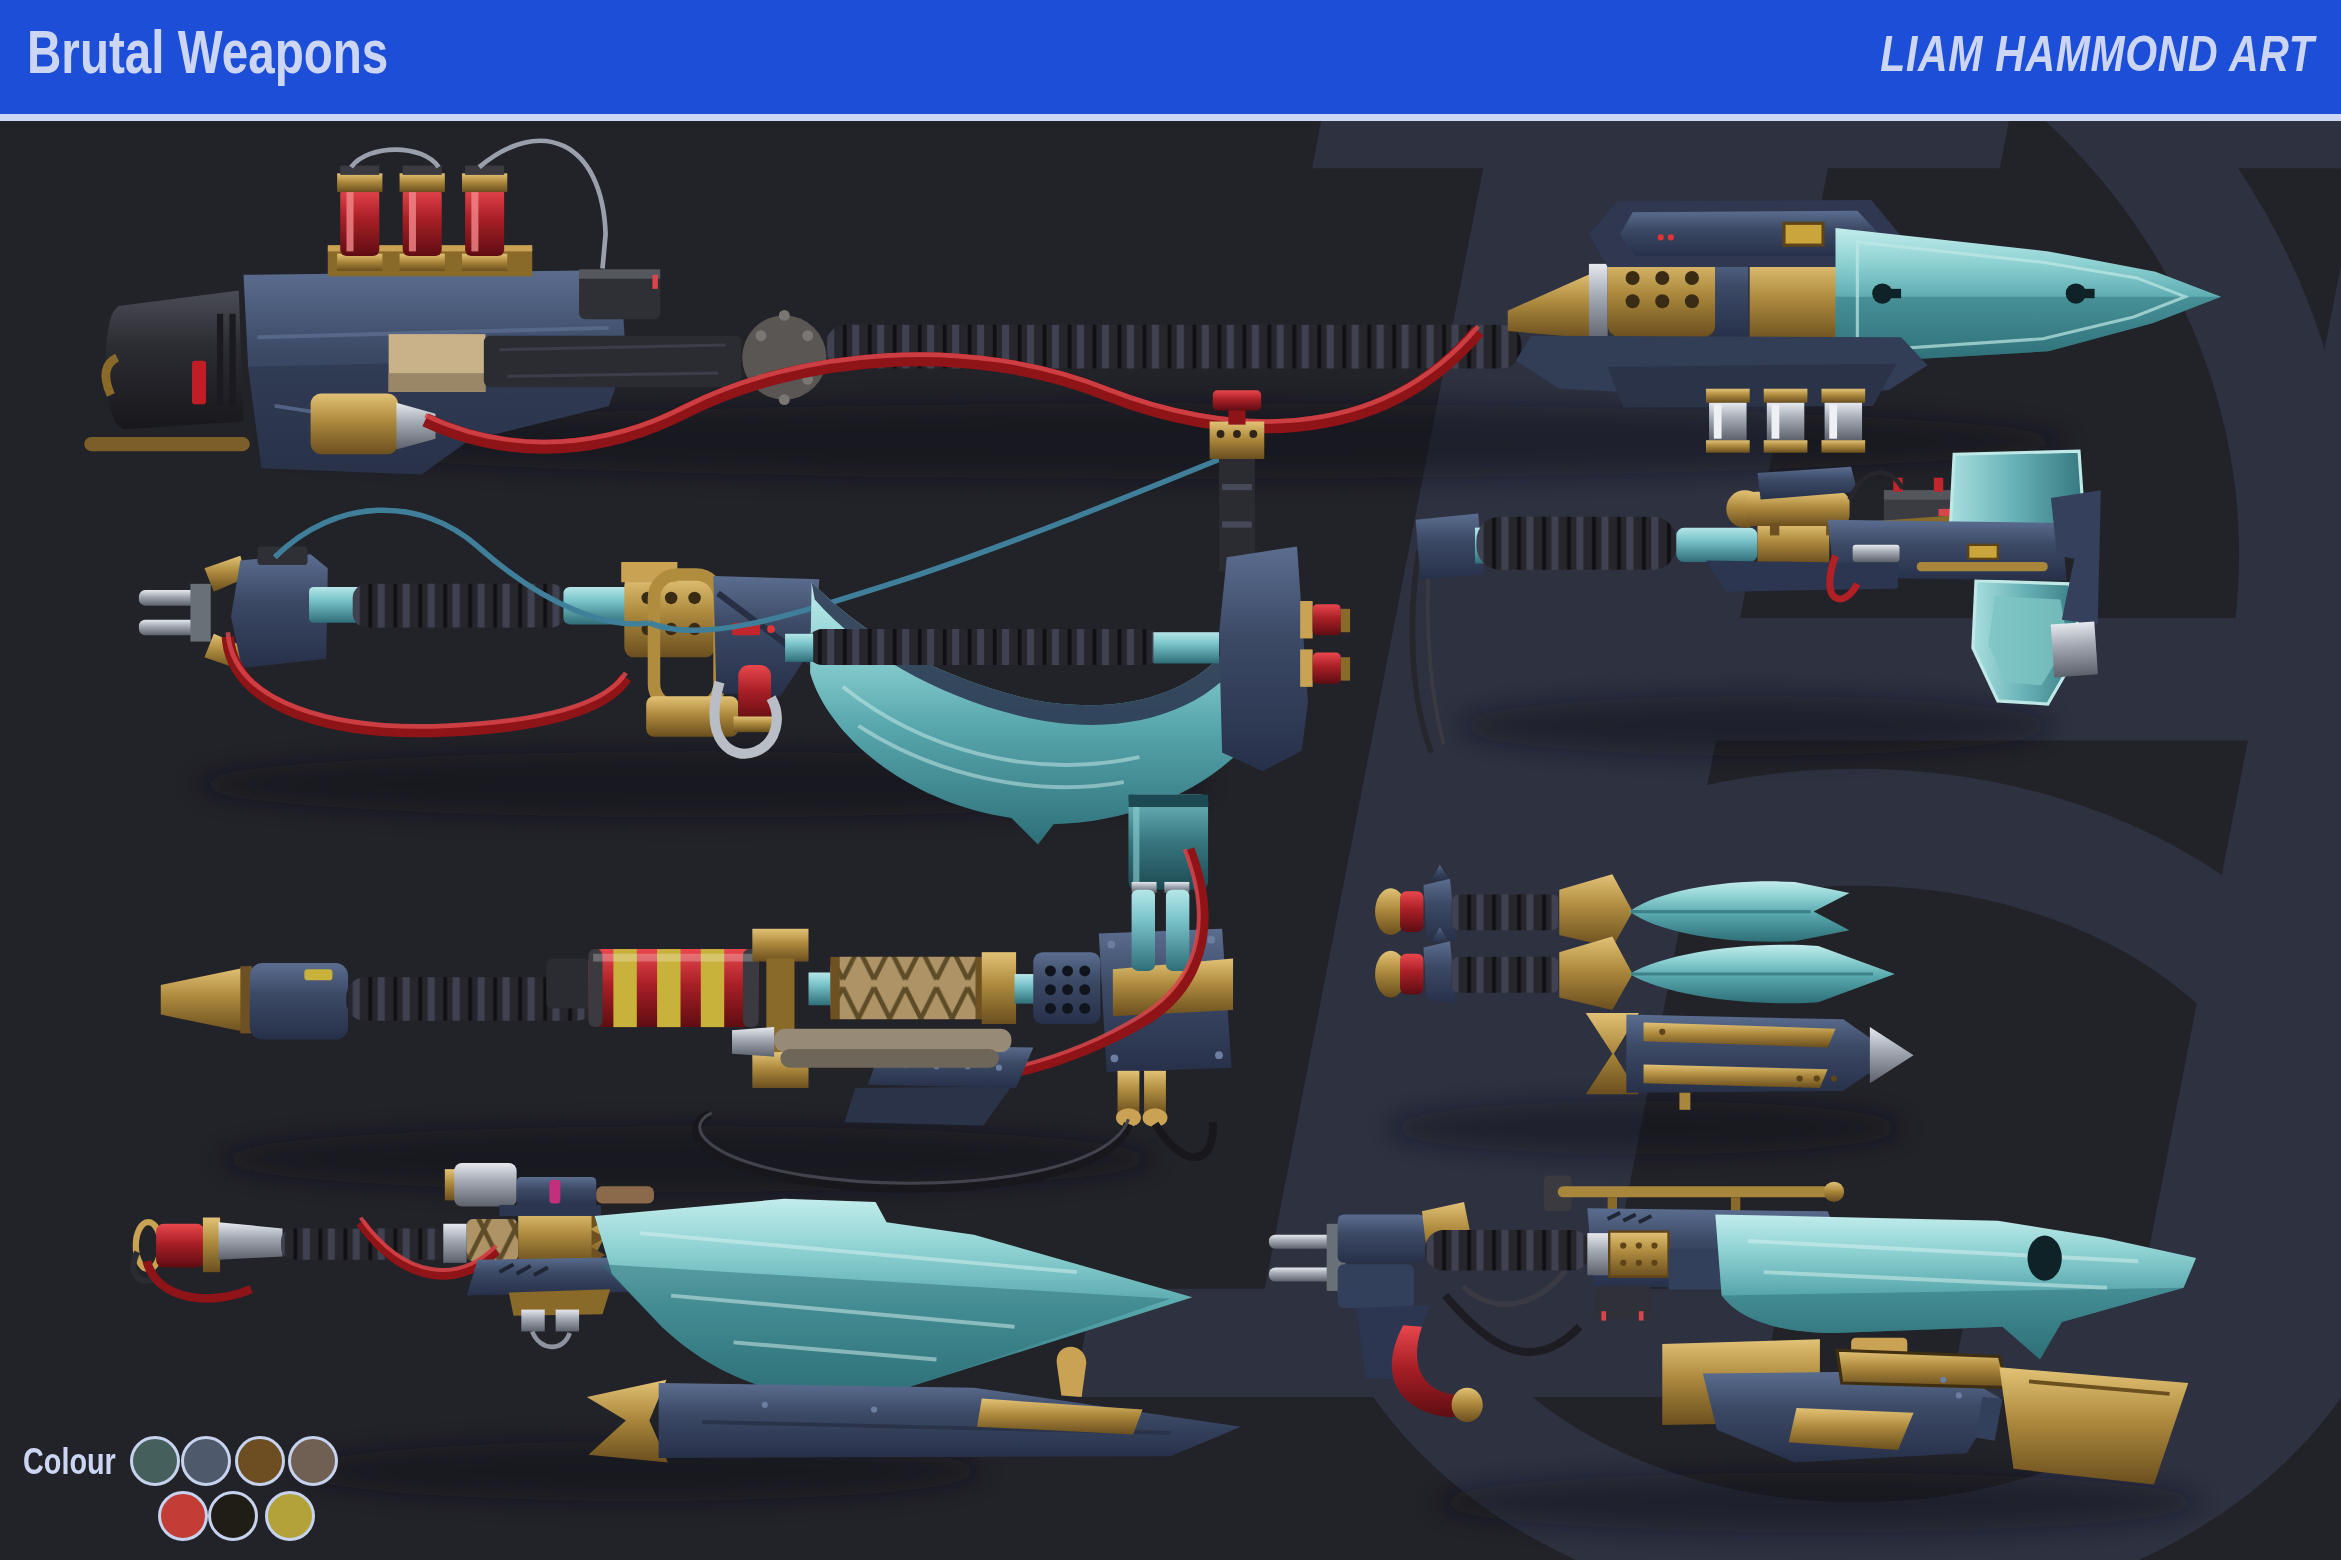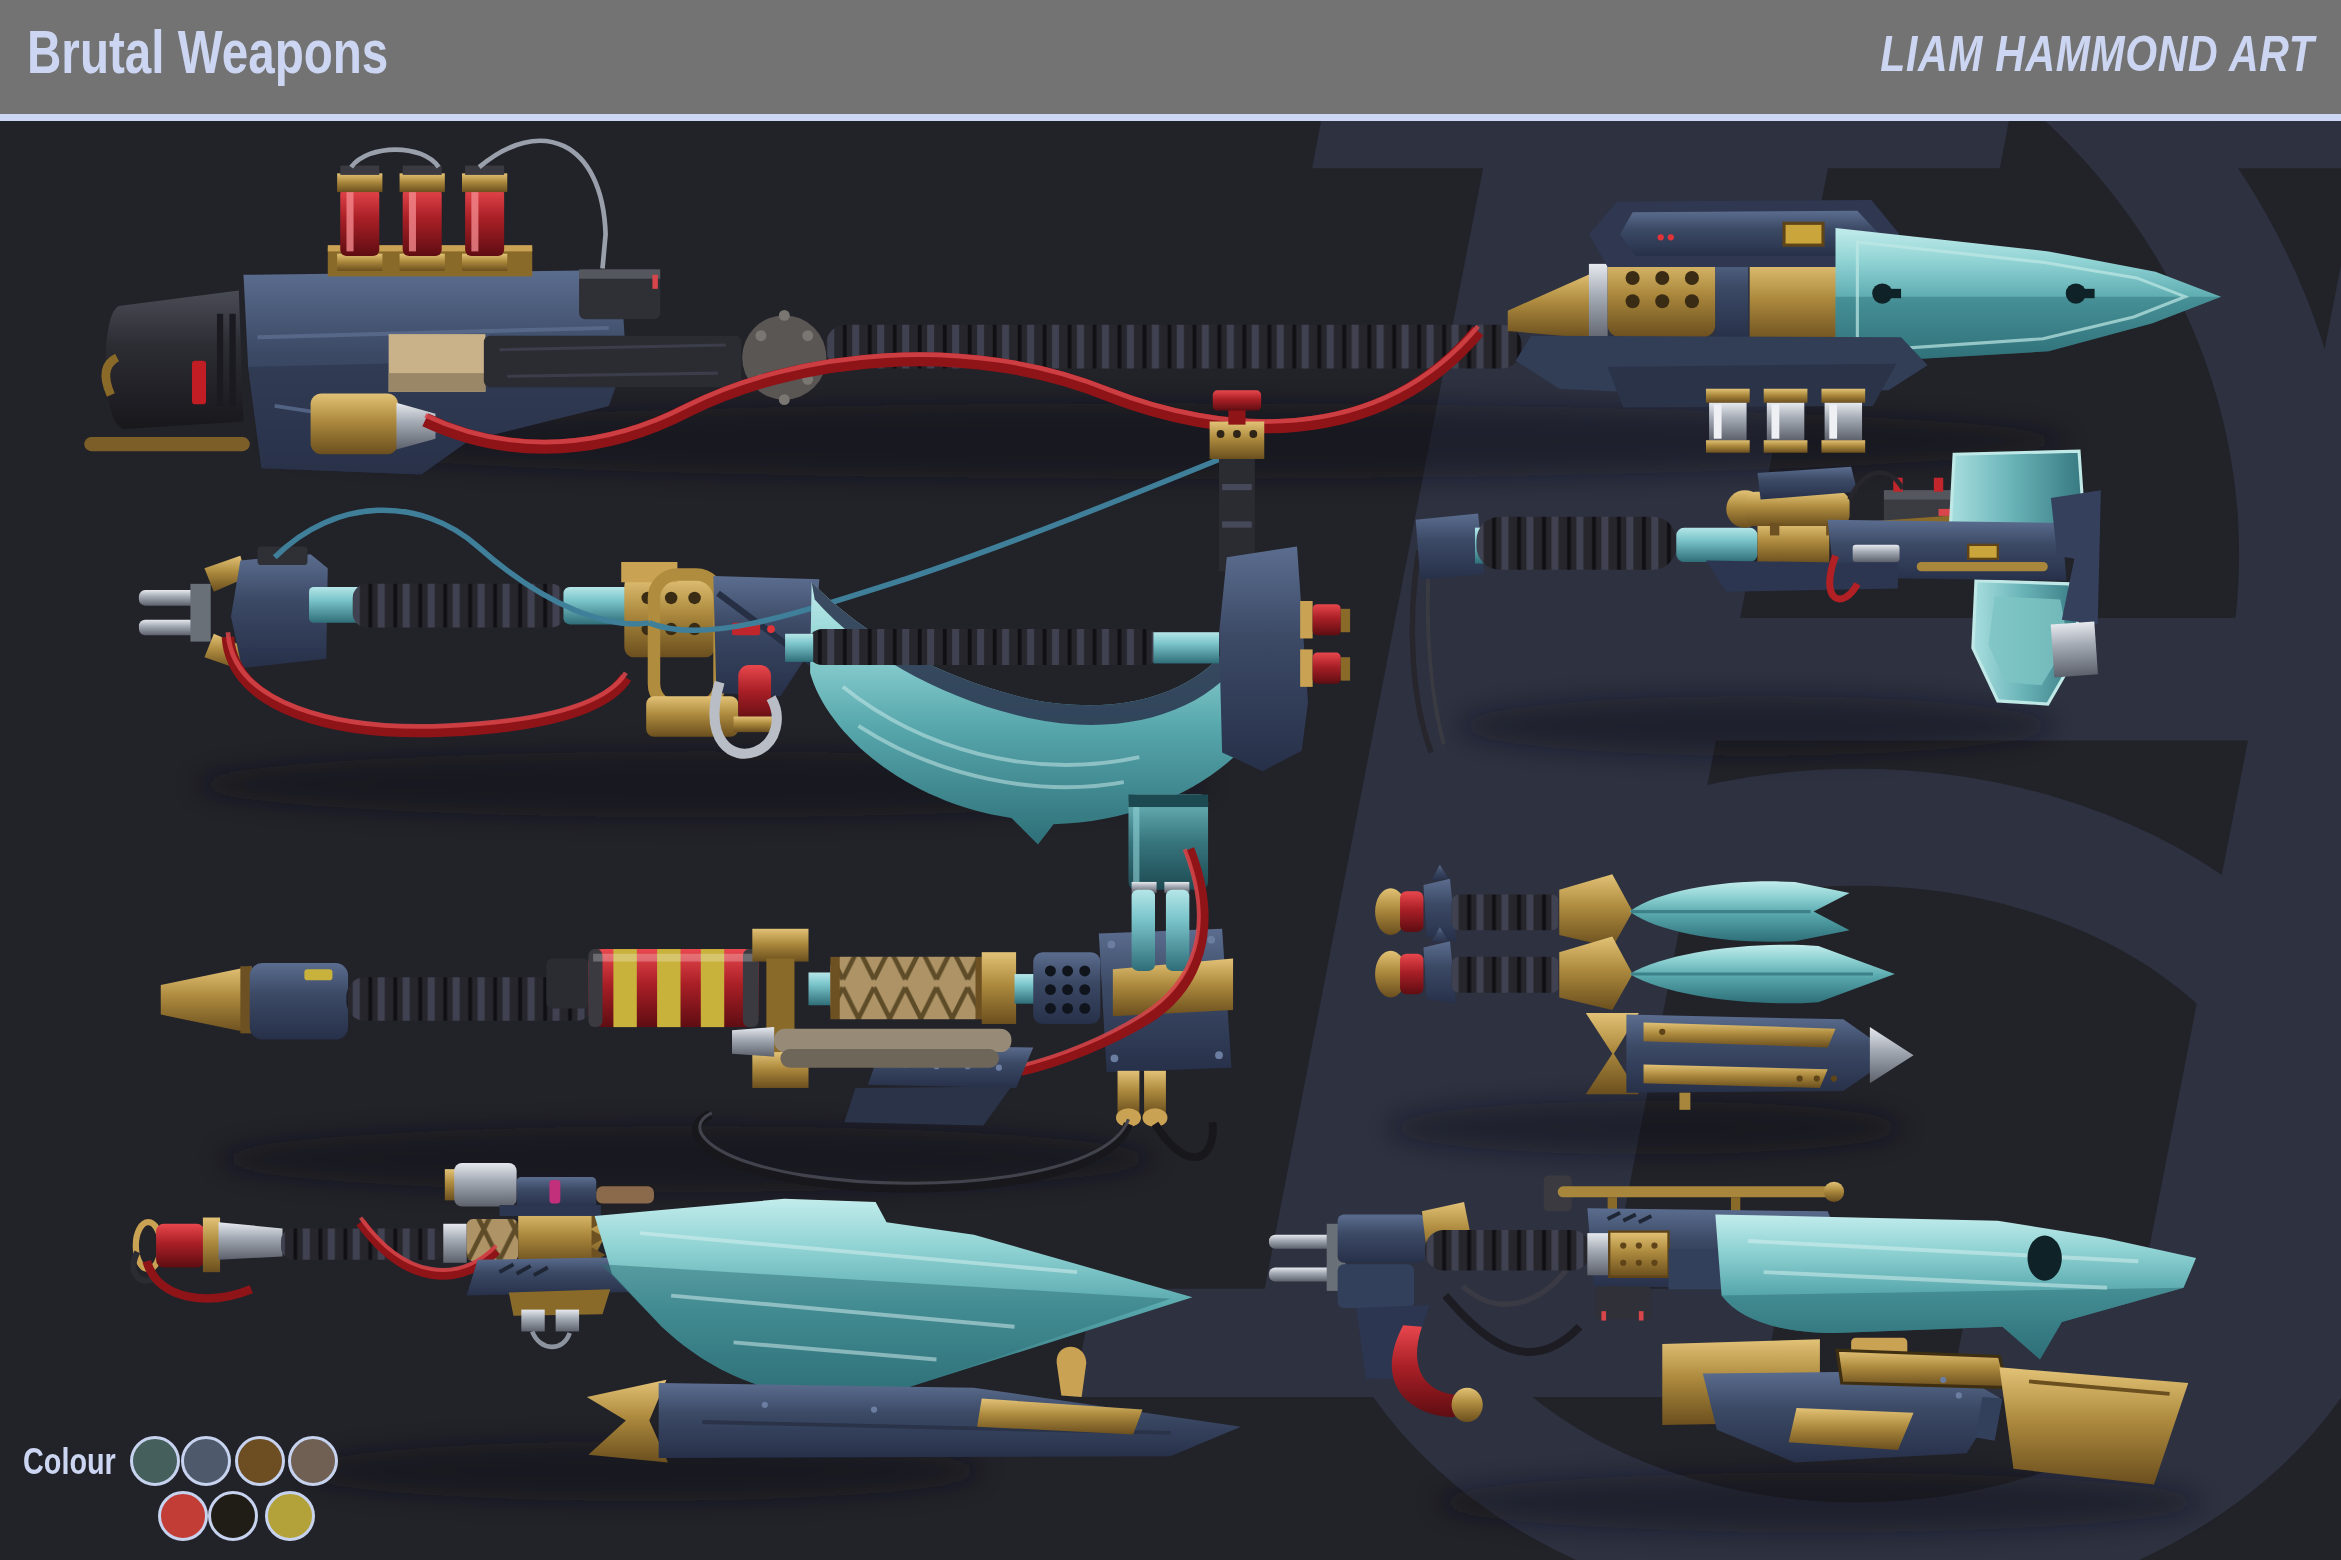--- a/index.html
+++ b/index.html
@@ -1,19 +1,19 @@
 <!DOCTYPE html>
 <html style="font-size:12.5px"><head>
 <meta charset="utf-8">
 <style>
   html,body{margin:0;padding:0;background:#15151b;}
   #stage{position:relative;width:2342px;height:1561px;overflow:hidden;
          background:#222229;font-family:"Liberation Sans",sans-serif;}
   
-  #header{position:absolute;left:0;top:0;width:2342px;height:114px;background:#737373;z-index:30;}
+  #header{position:absolute;left:0;top:0;width:2342px;height:114px;background:#1d4ed8;z-index:30;}
   #header-divider{position:absolute;left:0;top:114px;width:2342px;height:7px;background:#ccd7f5;z-index:30;}
   #page-title{position:absolute;left:26.5px;top:17px;font-size:61px;font-weight:bold;
       color:#ccd6f2;letter-spacing:0px;transform:scaleX(.78);transform-origin:left center;
       white-space:nowrap;}
   #artist-credit{position:absolute;right:28px;top:25px;font-size:50px;font-weight:800;
       font-style:italic;color:#ccd6f2;transform:scaleX(.82);transform-origin:right center;
       white-space:nowrap;letter-spacing:0.8px;}
   
   #watermark{position:absolute;left:0;top:0;width:2342px;height:1561px;z-index:1;overflow:hidden;}
   #watermark .glyph{position:absolute;left:1116px;top:-164px;font-family:"DejaVu Serif","Liberation Serif",serif;

